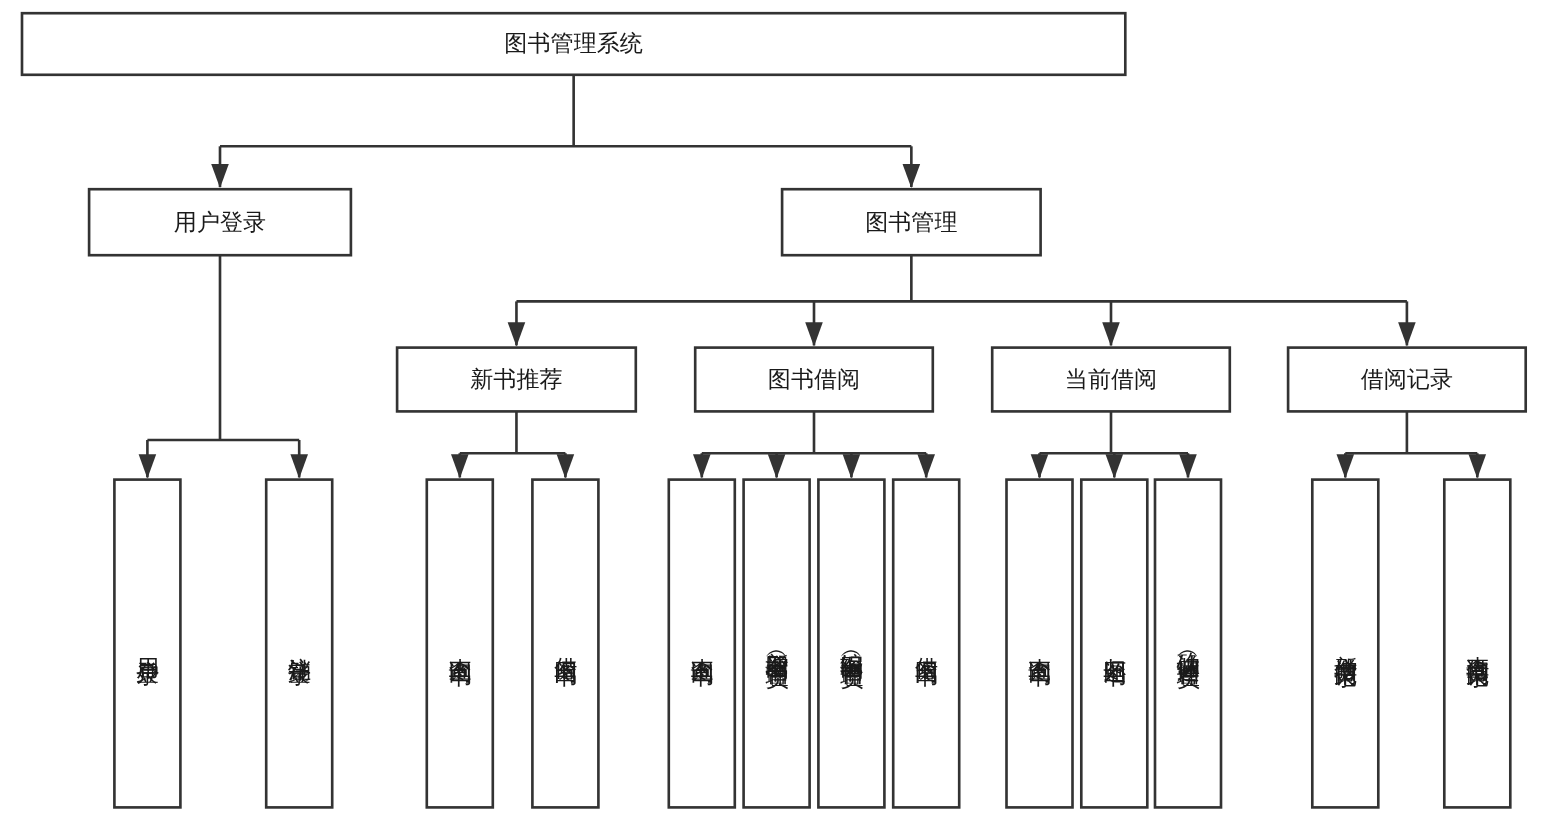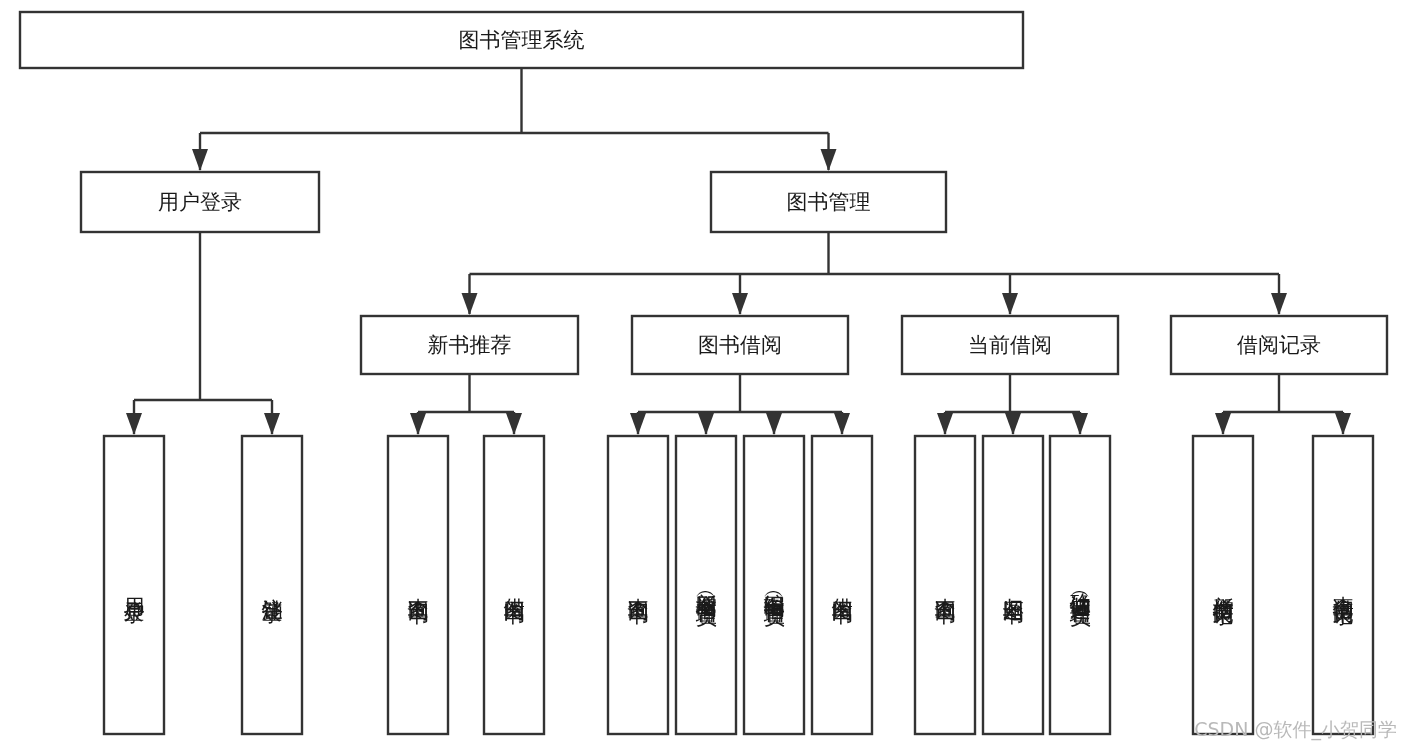--- a/index.html
+++ b/index.html
@@ -179,14 +179,13 @@
       <div class="leaf-label" style="left: 676px; top: 436px; width: 60px; height: 298px;">新增图书（管理员）</div>
       <div class="leaf-label" style="left: 744px; top: 436px; width: 60px; height: 298px;">编辑图书（管理员）</div>
       <div class="leaf-label" style="left: 812px; top: 436px; width: 60px; height: 298px;">借阅图书</div>
       <div class="leaf-label" style="left: 915px; top: 436px; width: 60px; height: 298px;">查询图书</div>
       <div class="leaf-label" style="left: 983px; top: 436px; width: 60px; height: 298px;">归还图书</div>
       <div class="leaf-label" style="left: 1050px; top: 436px; width: 60px; height: 298px;">确认归还（管理员）</div>
       <div class="leaf-label" style="left: 1193px; top: 436px; width: 60px; height: 298px;">新增借阅记录</div>
       <div class="leaf-label" style="left: 1313px; top: 436px; width: 60px; height: 298px;">查询借阅记录</div>
     </div>
 
-  <div class="watermark">CSDN @软件_小贺同学</div>
 </div>
 
 </body></html>

